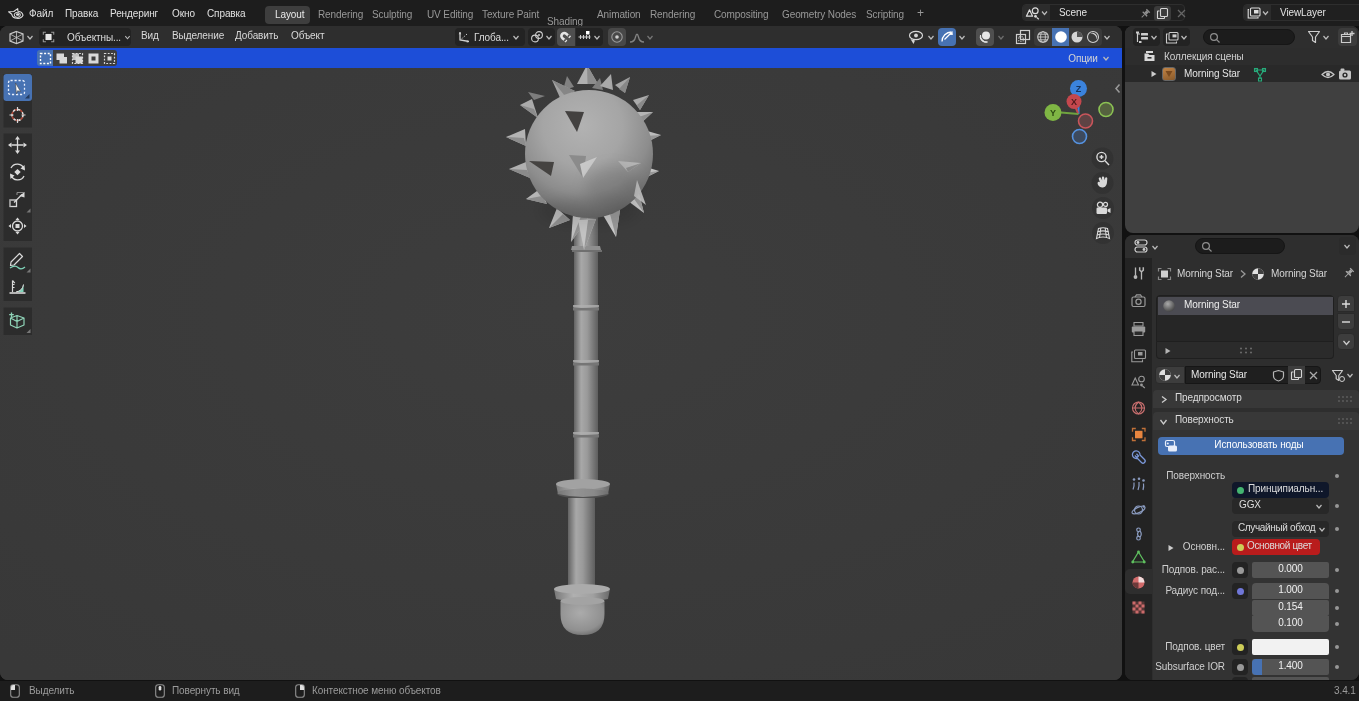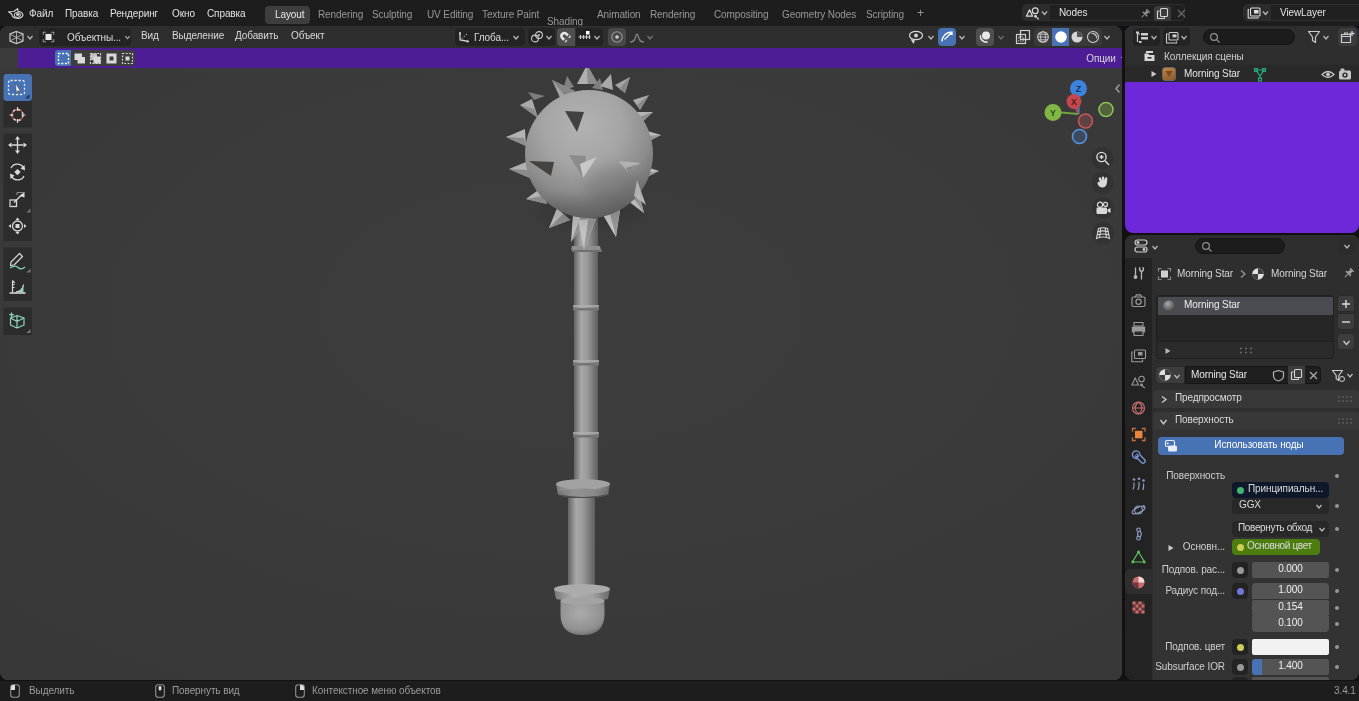--- a/index.html
+++ b/index.html
@@ -15,23 +15,23 @@
 .tab.active { color:#e8e8e8; }
 #tab-active-bg { background:#3e3e3e; border-radius:4px; }
 
 
 .idwidget { background:#202020; border-radius:4px; display:flex; align-items:center; height:17px; border:1px solid #2e2e2e;}
 .idwidget .iconpart { background:#2c2c2c; border-radius:3px 0 0 3px; height:100%; display:flex; align-items:center; padding:0 2px; }
 
 
 #vparea { left:0; top:26px; width:1122px; height:654px; background:#3b3b3b; border-radius:8px; overflow:hidden; }
 #vph { left:0; top:0; width:1122px; height:22px; background:#2e2e2e; }
-#vptool { left:0; top:22px; width:1122px; height:20px; background:#4c1d95;margin-left:18px; }
-
-#outliner { left:1125px; top:26px; width:234px; height:207px; background:#6d28d9; border-radius:8px; overflow:hidden;text-decoration:underline; }
+#vptool { left:0; top:22px; width:1122px; height:20px; background:#1d4ed8; }
+
+#outliner { left:1125px; top:26px; width:234px; height:207px; background:#404040; border-radius:8px; overflow:hidden;text-decoration:underline; }
 #outliner-h { left:0; top:0; width:234px; height:22px; background:#2e2e2e; }
 
 #props { left:1125px; top:235px; width:234px; height:445px; background:#2e2e2e; border-radius:8px; overflow:hidden; }
 #props-h { left:0; top:0; width:234px; height:23px; background:#2e2e2e; }
 #tabstrip { left:0; top:23px; width:27px; height:422px; background:#232323; }
 
 #statusbar { left:0; top:681px; width:1359px; height:20px; background:#1d1d1d; color:#9b9b9b; }
 .lbl { left:14px; width:86px; text-align:right; color:#cfcfcf; }
 .dotbox { left:107px; width:16px; height:16px; background:#232323; border-radius:4px; }
 .dotc { width:7px; height:7px; border-radius:50%; display:block; }
@@ -73,21 +73,21 @@
         <svg width="16" height="14" viewBox="0 0 16 14">
           <circle cx="10.2" cy="4.8" r="2.9" fill="none" stroke="#ddd" stroke-width="1.2"></circle>
           <path d="M4.5 3.8 L7.6 10.2 H1.4 Z" fill="none" stroke="#ddd" stroke-width="1.2" stroke-linejoin="round"></path>
           <circle cx="10.5" cy="10.3" r="1.4" fill="#ddd"></circle>
           <path d="M11.6 11.4 L13.8 13.3" stroke="#ddd" stroke-width="1.2"></path>
         </svg>
         <svg width="7" height="6" viewBox="0 0 7 6">
             <path d="M1 1.5 L3.5 4.5 L6 1.5" fill="none" stroke="#bbb" stroke-width="1.2"></path>
           </svg>
       </div>
-      <span style="margin-left:9px;color:#e2e2e2">Nodes</span>
+      <span style="margin-left:9px;color:#e2e2e2">Scene</span>
       <svg class="abs" style="left:115px;top:2px" width="14" height="14" viewBox="0 0 14 14">
         <g transform="rotate(45 7 7)" fill="#909090">
           <rect x="4.6" y="2" width="4.8" height="1.3"></rect>
           <rect x="5.5" y="3.3" width="3" height="3"></rect>
           <path d="M4.2 6.3 h5.6 l0.6 1.4 h-6.8 Z"></path>
           <rect x="6.6" y="7.7" width="0.9" height="4"></rect>
         </g>
       </svg>
       <div class="abs" style="left:131px;top:1px;width:17px;height:15px;background:#3b3b3b;border-radius:3px">
         <svg style="margin:1px 0 0 2px" width="13" height="13" viewBox="0 0 13 13">
@@ -895,30 +895,30 @@
       <span class="abs dotc" style="left:5px;top:4.5px;background:#44b571"></span>
       <span class="abs" style="left:16px;top:1px;color:#dcdcdc">Принципиальн...</span>
     </div>
     <div class="abs" style="left:107px;top:263px;width:97px;height:16px;background:#282828;border-radius:4px">
       <span class="abs" style="left:7px;top:1px;color:#dcdcdc">GGX</span>
       <svg class="abs" style="left:83px;top:5px" width="8" height="7" viewBox="0 0 8 7">
           <path d="M1.5 2 L4 5 L6.5 2" fill="none" stroke="#bbb" stroke-width="1.2"></path>
         </svg>
     </div>
     <div class="abs" style="left:107px;top:286px;width:97px;height:16px;background:#282828;border-radius:4px">
-      <span class="abs" style="left:6px;top:1px;color:#dcdcdc;letter-spacing:-0.35px">Повернуть обход</span>
+      <span class="abs" style="left:6px;top:1px;color:#dcdcdc;letter-spacing:-0.35px">Случайный обход</span>
       <svg class="abs" style="left:86px;top:5px" width="8" height="7" viewBox="0 0 8 7">
           <path d="M1.5 2 L4 5 L6.5 2" fill="none" stroke="#bbb" stroke-width="1.2"></path>
         </svg>
     </div>
     <svg class="abs" style="left:42px;top:309px" width="8" height="8" viewBox="0 0 8 8">
         <path d="M1.5 1 L6.5 4 L1.5 7 Z" fill="#ccc"></path>
       </svg>
     <span class="abs lbl" style="top:306px">Основн...</span>
-    <div class="abs" style="left:107px;top:304px;width:88px;height:16px;background:#4d7c0f;border-radius:4px">
+    <div class="abs" style="left:107px;top:304px;width:88px;height:16px;background:#b91c1c;border-radius:4px">
       <span class="abs dotc" style="left:5px;top:4.5px;background:#cdcd58"></span>
       <span class="abs" style="left:15px;top:1px;color:#dcdcdc;letter-spacing:-0.35px">Основной цвет</span>
     </div>
     <span class="abs lbl" style="top:329px">Подпов. рас...</span>
     <div class="abs dotbox" style="top:327px">
         <span class="abs dotc" style="left:4.5px;top:4.5px;background:#999"></span>
       </div>
     <div class="abs field" style="top:327px"><span>0.000</span></div>
     <span class="abs lbl" style="top:350px">Радиус под...</span>
     <div class="abs dotbox" style="top:348px">

